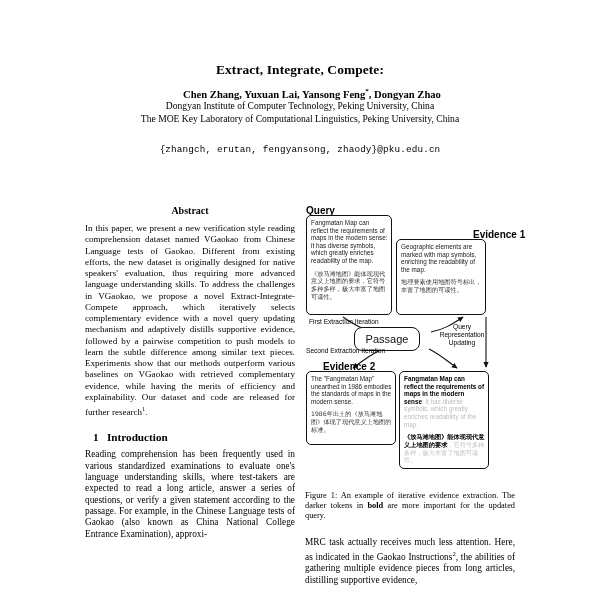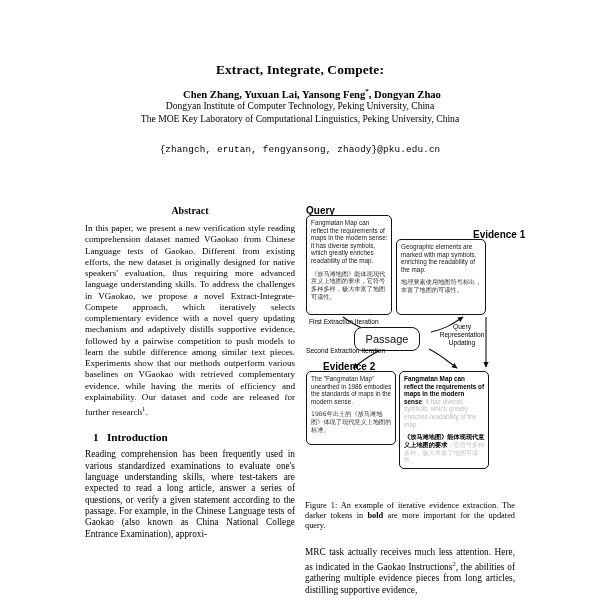--- a/index.html
+++ b/index.html
@@ -174,21 +174,21 @@
           <span class="zh">1986年出土的《放马滩地图》体现了现代意义上地图的标准。</span>
         </div>
 
         <div class="fig-label" style="left:124px;top:172px;text-align:right;">New Query</div>
         <div class="fbox" style="left:94px;top:166px;width:90px;height:98px;">
           <span class="en bold"><span>Fangmatan Map can reflect the requirements of maps in the modern sense</span><span class="faded">: it has diverse symbols, which greatly enriches readability of the map.</span></span>
           <span class="zh"><span class="dark">《放马滩地图》能体现现代意义上地图的要求</span><span class="faded">，它符号多种多样，极大丰富了地图可读性。</span></span>
         </div>
       </div>
 
-      <p class="body" style="font-size:8.35px;line-height:10.2px;margin-top:26px;"><span>Figure 1:</span><span> An example of iterative evidence extraction. The darker tokens in </span><b>bold</b><span> are more important for the updated query.</span></p>
+      <p class="body" style="font-size:8.35px;line-height:10.2px;margin-top:16px;"><span>Figure 1:</span><span> An example of iterative evidence extraction. The darker tokens in </span><b>bold</b><span> are more important for the updated query.</span></p>
 
       <div style="height:15px"></div>
 
       <p class="body"><span>MRC task actually receives much less attention. Here, as indicated in the Gaokao Instructions</span><span class="fn">2</span><span>, the abilities of gathering multiple evidence pieces from long articles, distilling supportive evidence,</span></p>
     </div>
 
   </div>
 </div>
 
 </body></html>

